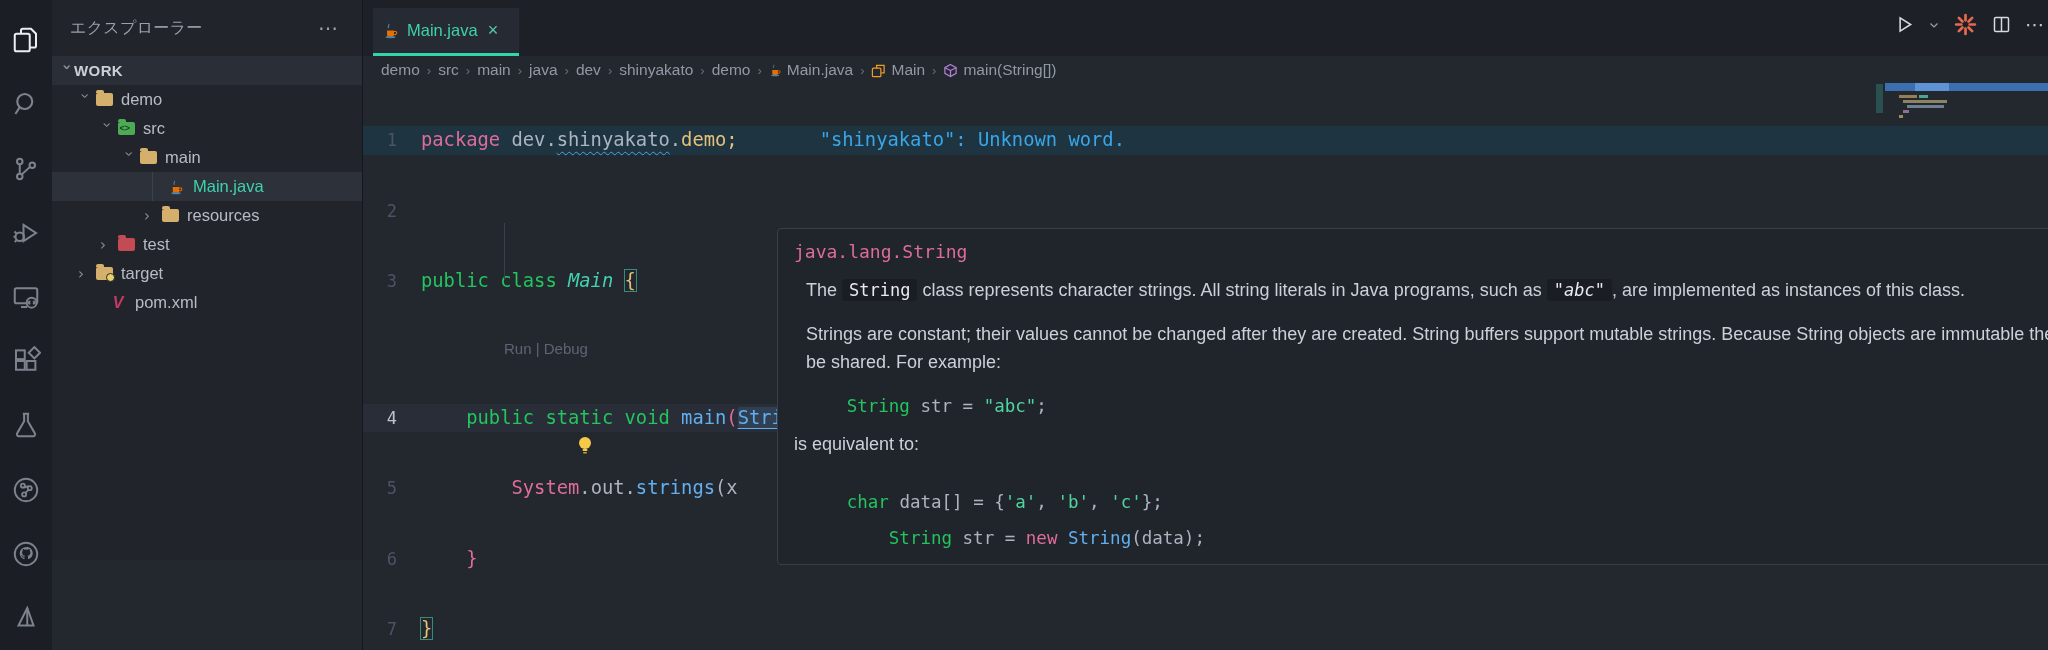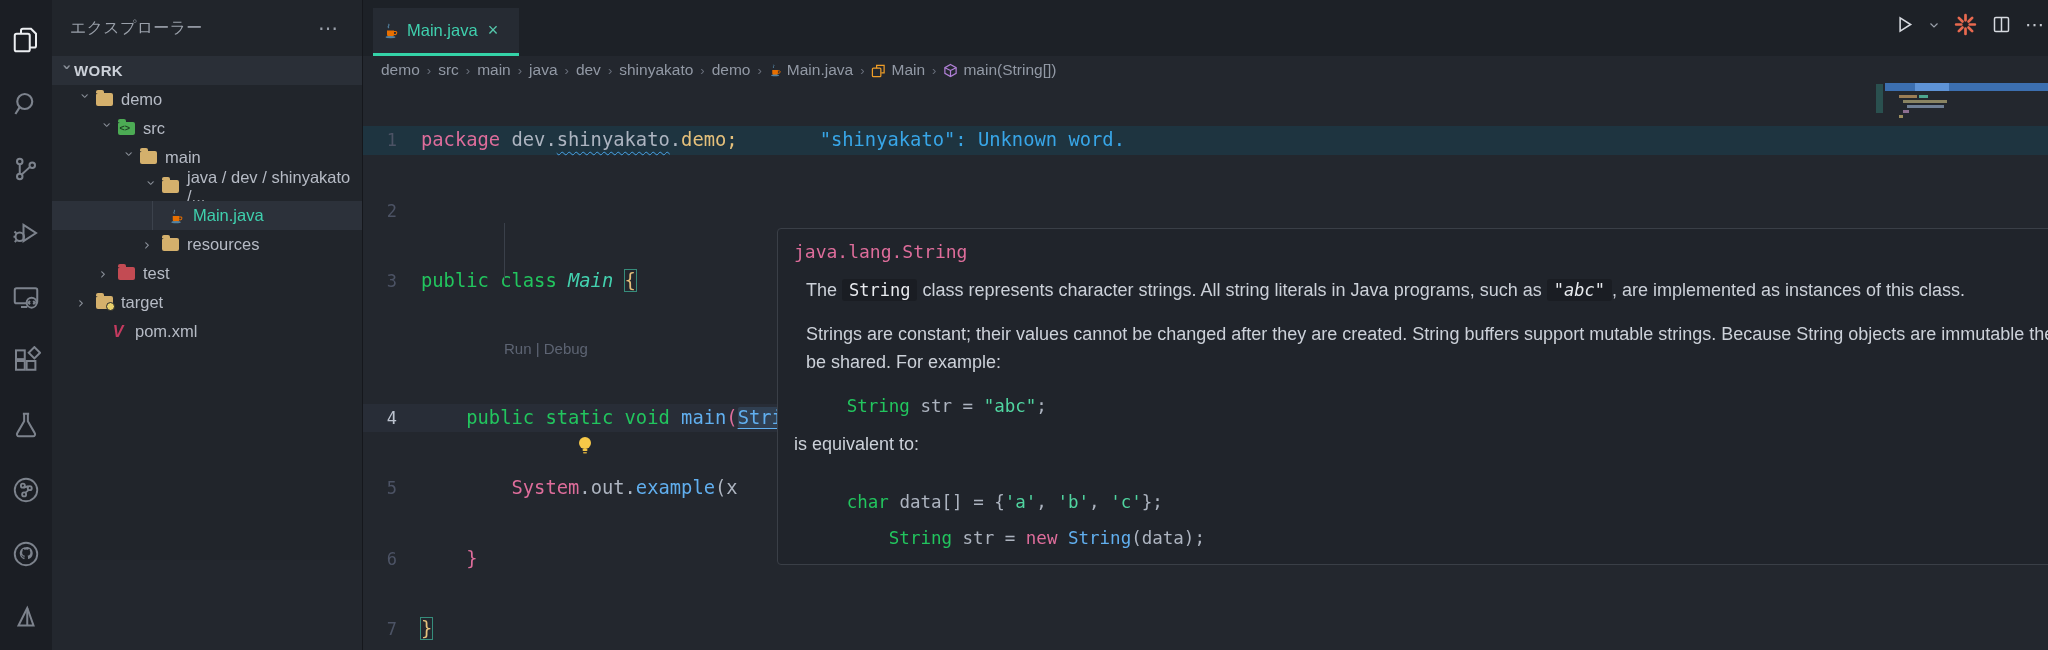--- a/index.html
+++ b/index.html
@@ -192,27 +192,20 @@
         </span>
       <span>src</span>
     </div>
     <div class="row" style="padding-left:70px">
       <span class="chev">›</span>
       <span class="tico">
           <span class="folder"></span>
         </span>
       <span>main</span>
     </div>
-    <div class="row" style="padding-left:92px">
-      <span class="chev">›</span>
-      <span class="tico">
-          <span class="folder"></span>
-        </span>
-      <span>java / dev / shinyakato /...</span>
-    </div>
     <div class="row sel" style="padding-left:112px">
       <span class="guide" style="left:100px;top:0;height:29px"></span>
       <span class="tico">
         <svg width="15" height="16" viewBox="0 0 16 16">
             <path d="M5.5 1.5c2 1.5-2 2.5.5 4" stroke="#5382a1" fill="none" stroke-width="1.1"></path>
             <path d="M4 8h7v4a3.5 2.5 0 0 1-7 0z" fill="#e76f00"></path>
             <path d="M11 9h2a1.5 1.5 0 0 1-2 2.8" stroke="#e76f00" fill="none" stroke-width="1.1"></path>
             <ellipse cx="7.5" cy="14.6" rx="5" ry="1.2" fill="#5382a1"></ellipse>
           </svg>
       </span>
@@ -358,21 +351,21 @@
         <span id="bulb">
           <svg width="18" height="22" viewBox="0 0 18 22">
               <circle cx="9" cy="8" r="6" fill="#f7c948"></circle>
               <rect x="6.5" y="14" width="5" height="2" rx="1" fill="#f7c948"></rect>
               <rect x="7" y="17" width="4" height="1.6" rx="0.8" fill="#c9a23a"></rect>
             </svg>
         </span>
       </div>
       <div class="cline">
         <span class="lnum">5</span>
-        <span class="ctext"><span class="tk plain">        </span><span class="tk pink">System</span><span class="tk plain">.</span><span class="tk plain">out</span><span class="tk plain">.</span><span class="tk blue">example</span><span class="tk plain">(x</span></span>
+        <span class="ctext"><span class="tk plain">        </span><span class="tk pink">System</span><span class="tk plain">.</span><span class="tk plain">out</span><span class="tk plain">.</span><span class="tk blue">strings</span><span class="tk plain">(x</span></span>
       </div>
       <div class="cline">
         <span class="lnum">6</span>
         <span class="ctext"><span class="tk plain">    </span><span class="tk pink">}</span></span>
       </div>
       <div class="cline">
         <span class="lnum">7</span>
         <span class="ctext"><span class="tk gold bbox">}</span></span>
       </div>
       

